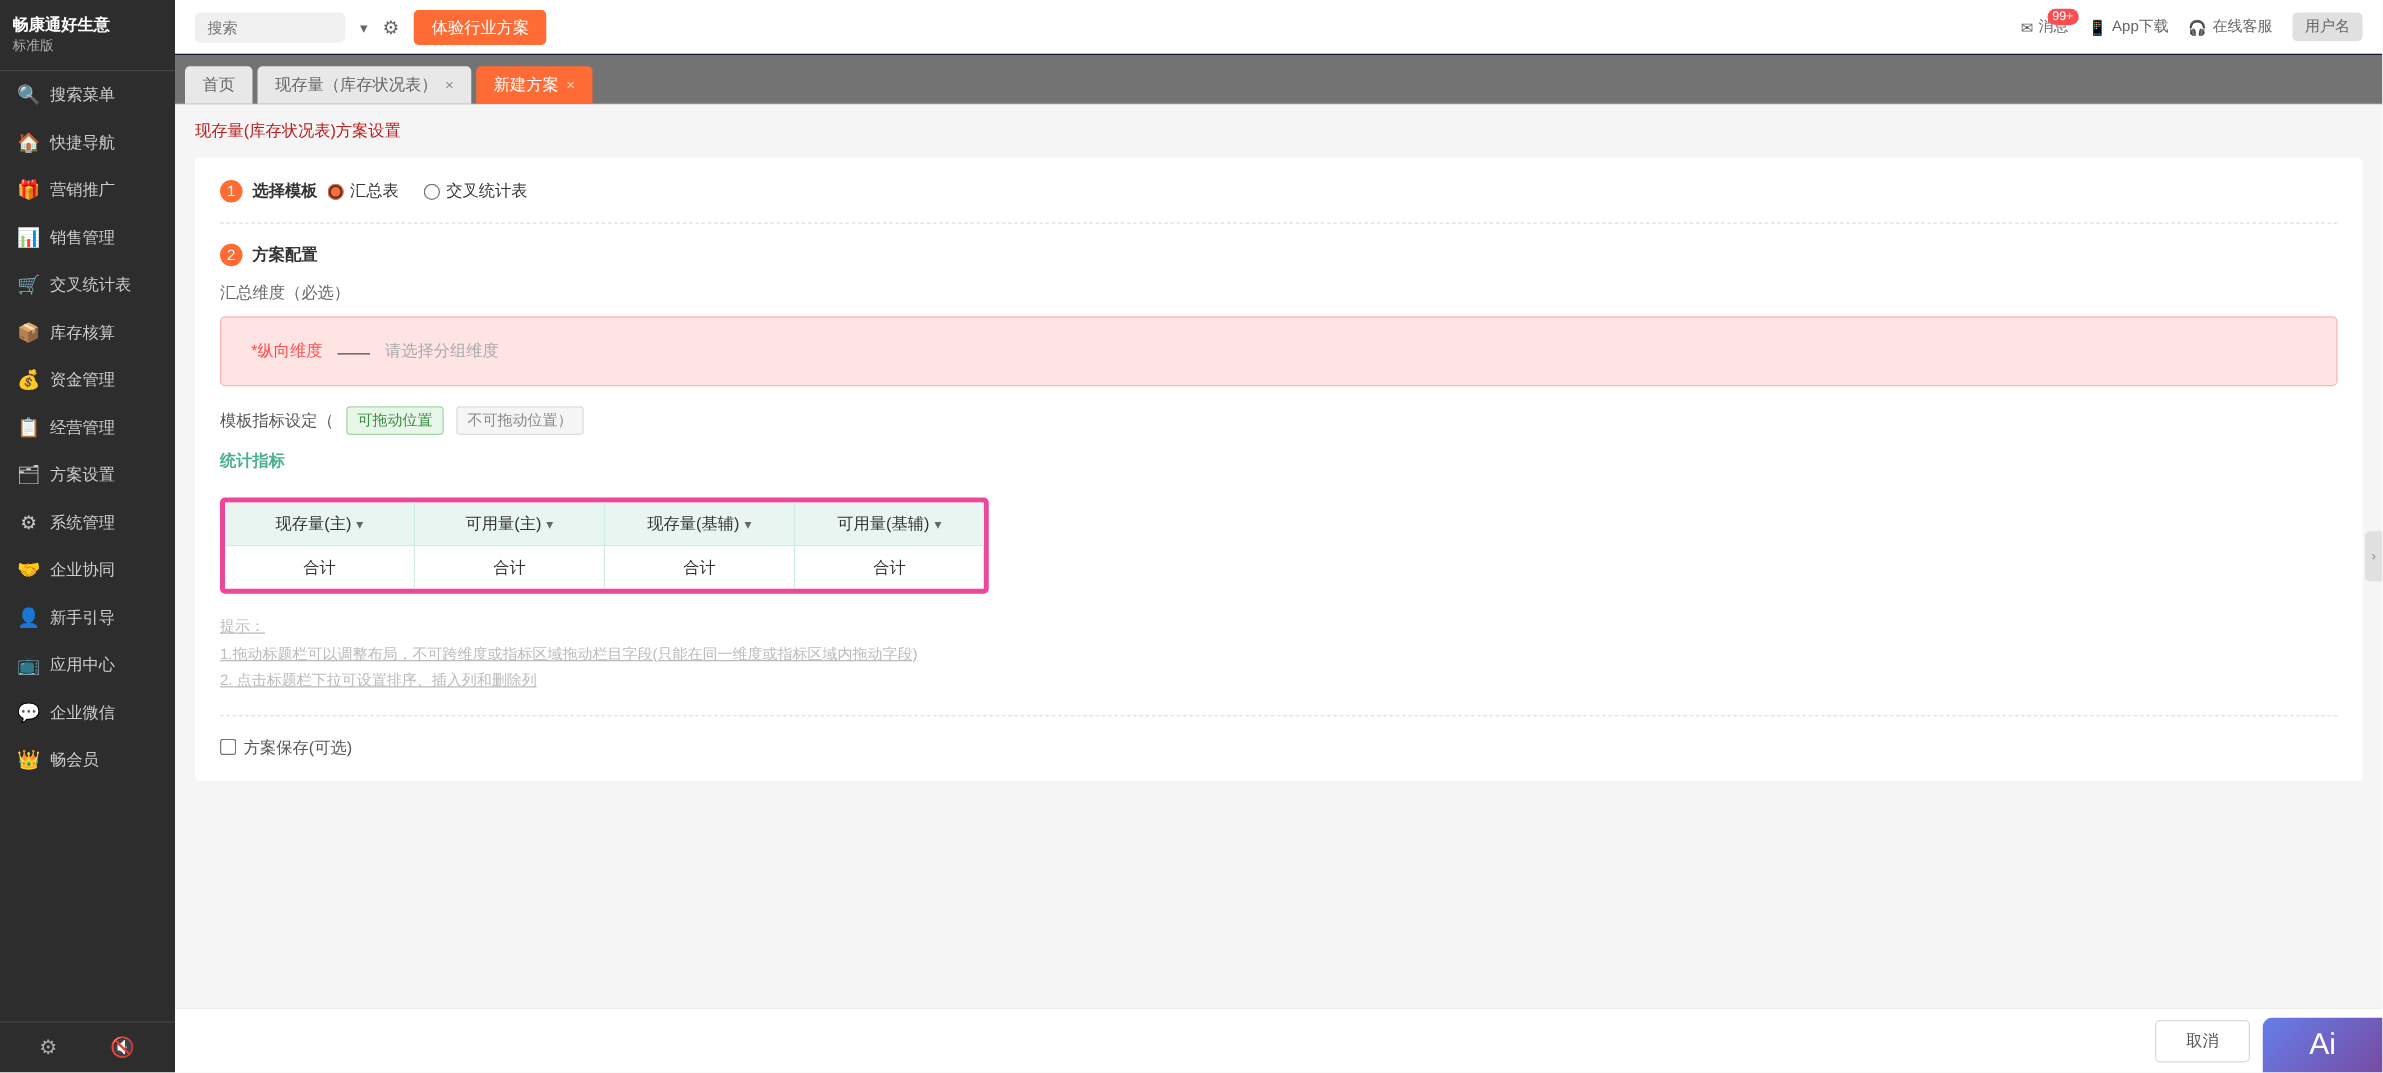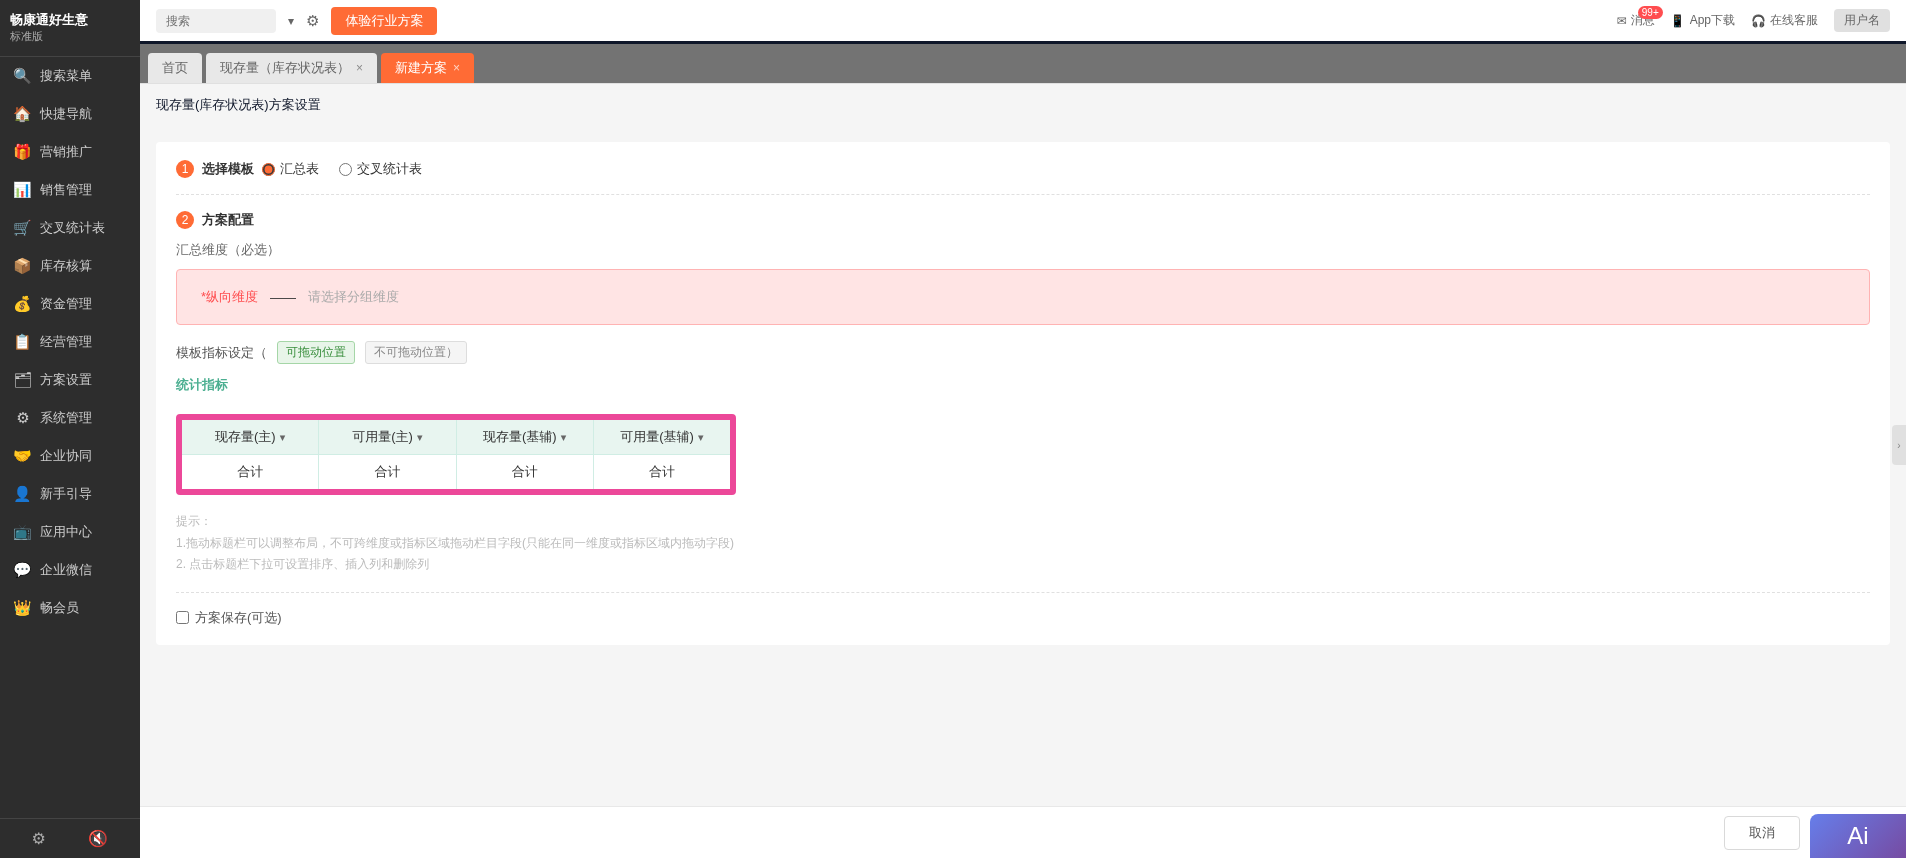--- a/index.html
+++ b/index.html
@@ -70,21 +70,21 @@
       flex: 1;
       display: flex;
       flex-direction: column;
       overflow: hidden;
     }
 
     
     .topbar {
       height: 44px;
       background: #fff;
-      border-bottom: 3px solid #0f172a;
+      border-bottom: 1px solid #0f172a;
       display: flex;
       align-items: center;
       padding: 0 16px;
       gap: 12px;
     }
     .topbar-search {
       background: #f0f0f0;
       border: none;
       border-radius: 4px;
       padding: 5px 10px;
@@ -200,22 +200,22 @@
     .content-area {
       flex: 1;
       background: #f5f5f5;
       overflow-y: auto;
       padding: 12px 16px;
       position: relative;
     }
 
     .page-title {
       font-size: 13px;
-      color: #0f172a;
-      margin-bottom: 28px;
+      color: #b91c1c;
+      margin-bottom: 12px;
     }
 
     .panel {
       background: #fff;
       border-radius: 4px;
       padding: 18px 20px;
     }
 
     
     .step-section {
@@ -330,22 +330,22 @@
     }
     .stats-header {
       color: #4caf91;
       font-size: 13px;
       font-weight: bold;
       margin-bottom: 8px;
     }
 
     
     .stats-table {
-      width: 560px;
-      border: 6px solid #ec4899;
+      width: 615px;
+      border: 4px solid #ec4899;
       border-radius: 4px;
       overflow: hidden;
       margin-top: 20px;
     }
     .stats-table-header {
       display: flex;
       background: #e8f5f0;
     }
     .stats-table-header-cell {
       flex: 1;
@@ -374,20 +374,21 @@
     .stats-table-body-cell:last-child { border-right: none; }
 
     .chevron-down { font-size: 11px; color: #666; }
 
     
     .tips-section {
       margin-top: 16px;
       color: #bbb;
       font-size: 12px;
       line-height: 1.8;
+      text-decoration: underline;
     }
     .tips-title { color: #bbb; }
 
     
     .save-option {
       display: flex;
       align-items: center;
       gap: 6px;
       font-size: 13px;
       color: #555;

